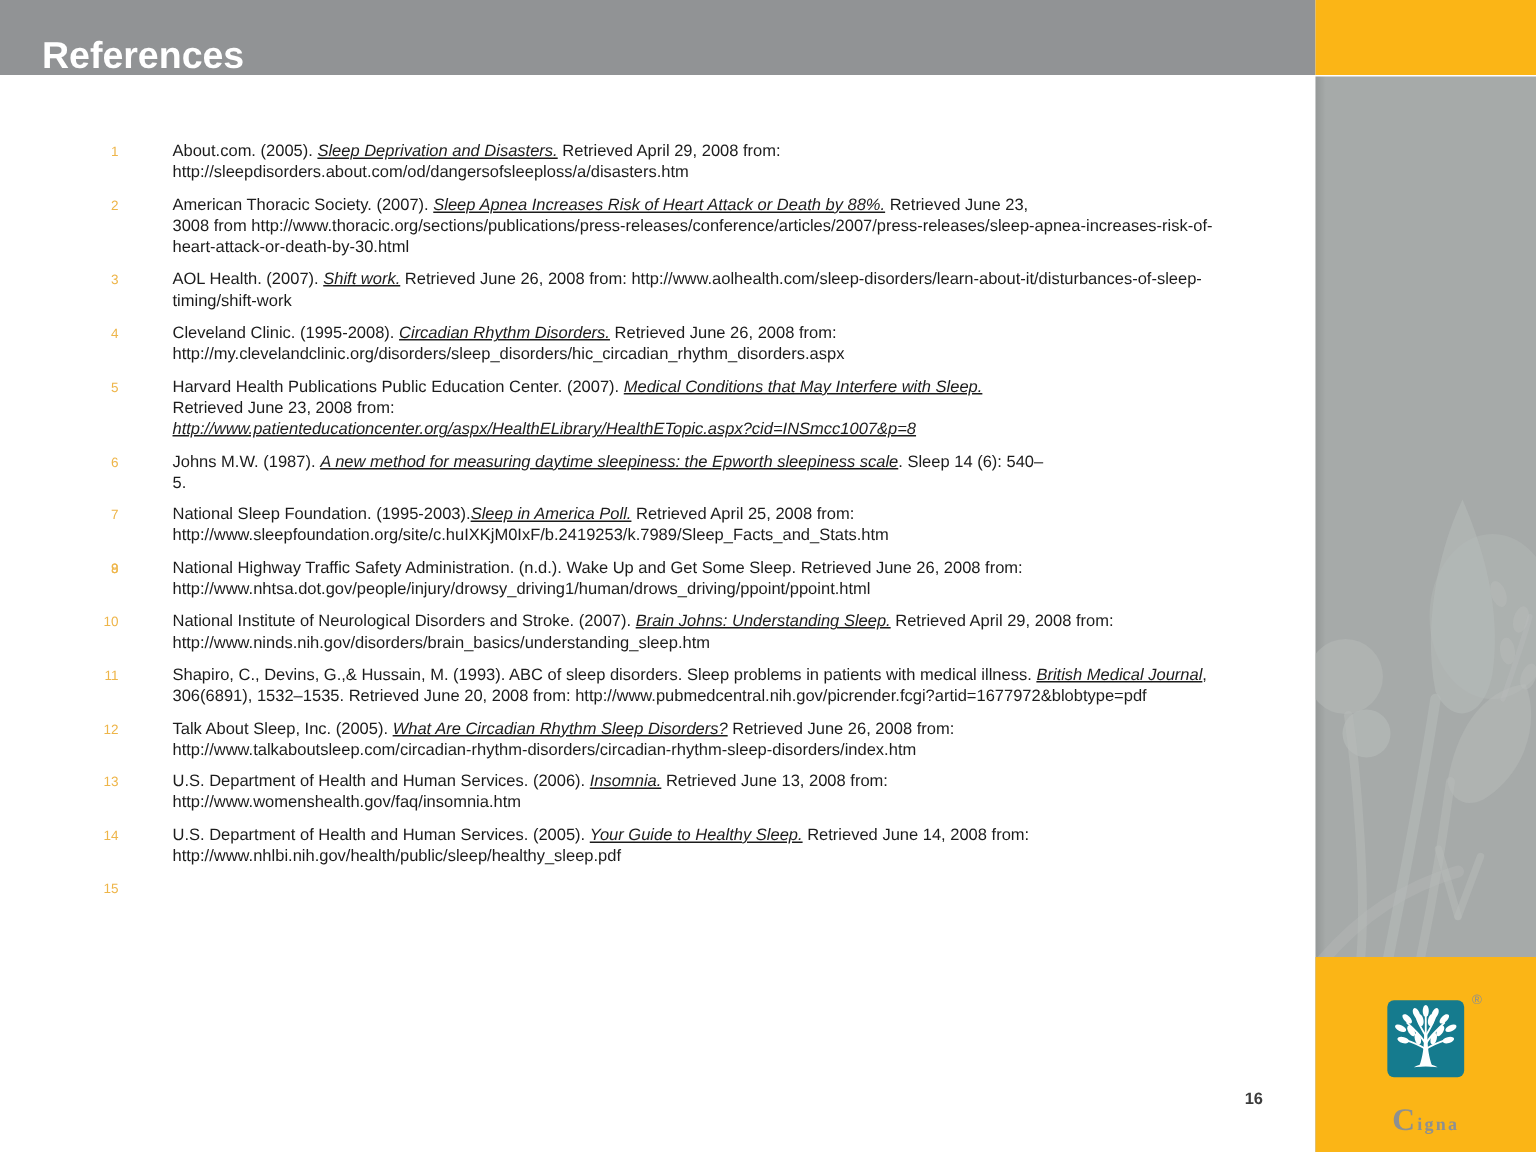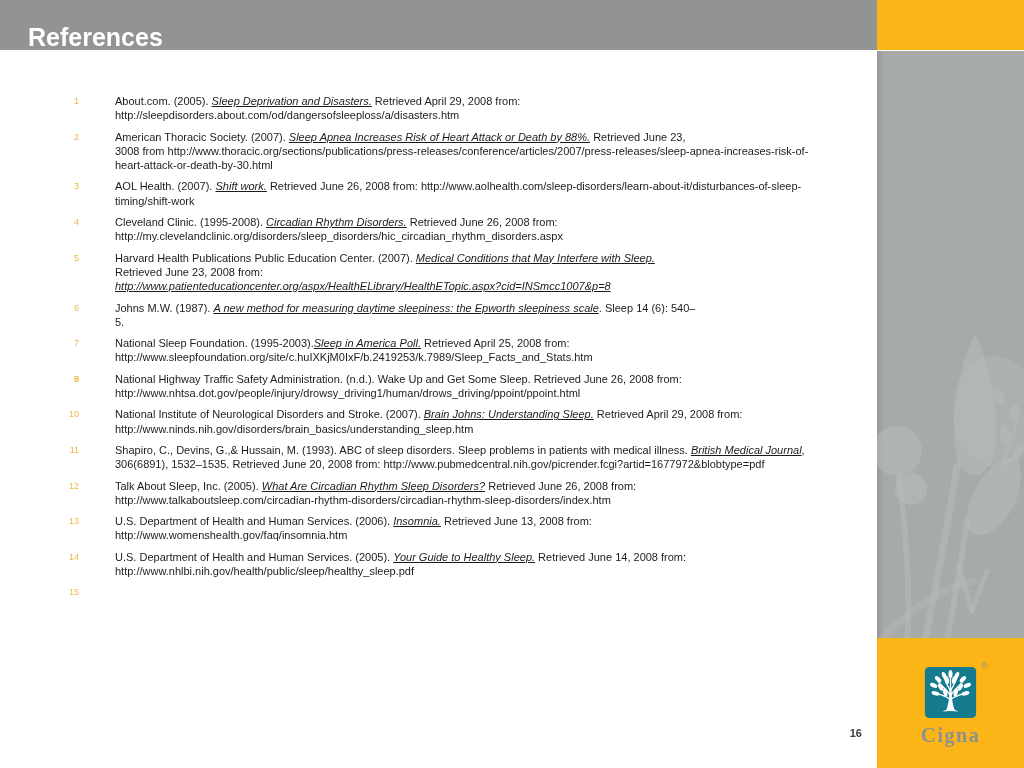--- a/index.html
+++ b/index.html
@@ -16,26 +16,26 @@
   .sidebar::before{content:"";position:absolute;left:0;top:0;width:7px;height:100%;
                    background:linear-gradient(to right,rgba(0,0,0,0.10),rgba(0,0,0,0));}
   .pattern-svg{position:absolute;left:0;top:0;width:147px;height:717px;}
 
   
   .footer-accent{position:absolute;left:0;bottom:0;width:147px;height:130px;background:#FBB516;}
   .logo{position:absolute;left:0;top:28px;width:147px;text-align:center;}
   .logo-square-wrap{position:relative;display:inline-block;}
   .logo-square{display:block;width:53px;height:53px;}
   .registered{position:absolute;right:-11px;top:-5px;font-size:9px;color:#8D9091;}
-  .cigna-brand{margin-top:0;font-family:"Liberation Serif","DejaVu Serif",serif;
-               font-weight:bold;font-size:20px;letter-spacing:1.5px;color:#8D9091;}
+  .cigna-brand{margin-top:10px;font-family:"Liberation Serif","DejaVu Serif",serif;
+               font-weight:bold;font-size:12px;letter-spacing:1.5px;color:#8D9091;}
   .cigna-brand::first-letter{font-size:21px;}
 
   
-  .page-number{position:absolute;left:826px;top:727px;width:36px;text-align:right;
+  .page-number{position:absolute;left:806px;top:727px;width:36px;text-align:right;
                font-size:11px;font-weight:bold;color:#3C3C3C;}
 
   
   .refs{position:absolute;left:0;top:94px;width:815px;}
   .ref-item{position:relative;padding-left:115px;margin-bottom:7px;}
   .ref-num{position:absolute;left:57px;top:2px;width:22px;text-align:right;
            font-size:9px;color:#EEB549;}
   .ref-text{font-size:11px;line-height:14.3px;color:#1C1C1C;}
   .ref-text em{font-style:italic;text-decoration:underline;}
 </style>

